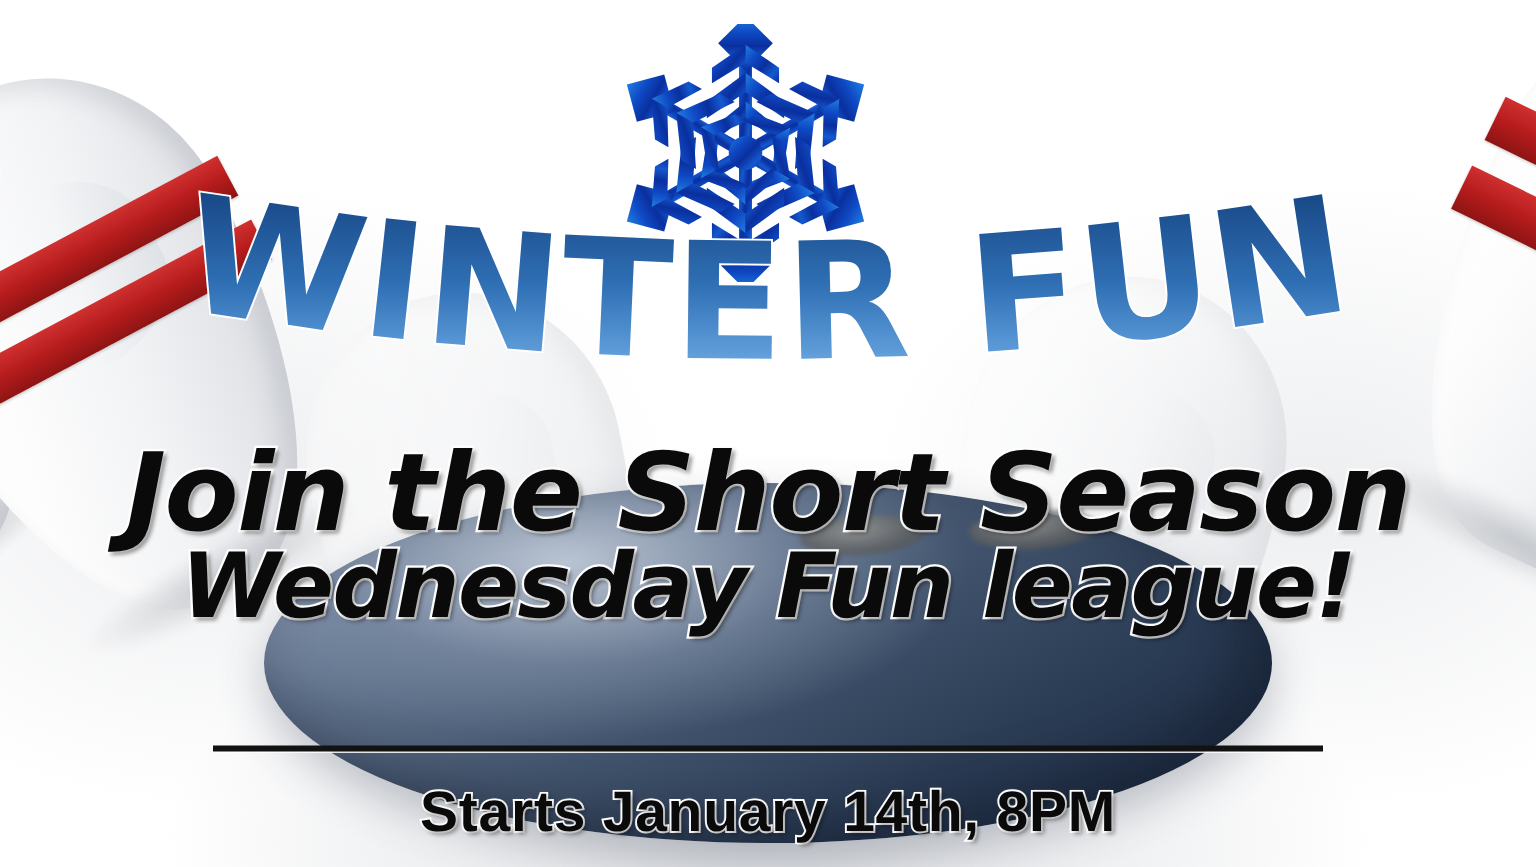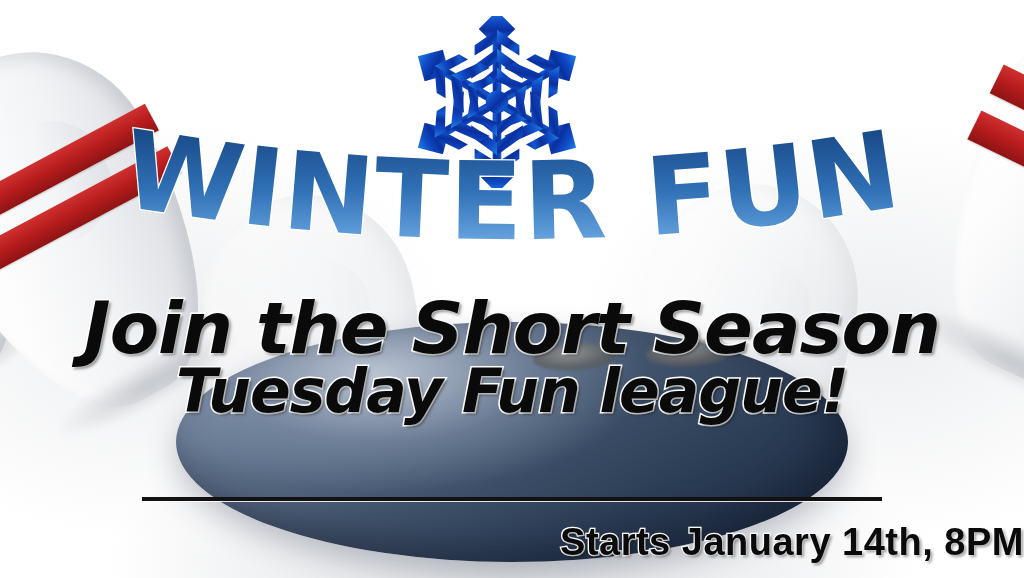--- a/index.html
+++ b/index.html
@@ -164,21 +164,20 @@
 
   #line-starts {
     top:521px;
     font-family:"Liberation Sans", sans-serif;
     font-weight:bold;
     font-size:38px;
     letter-spacing:.5px;
     -webkit-text-stroke:2.5px #ffffff;
     paint-order:stroke fill;
     text-shadow:0 0 2px #ffffff, 2px 2px 3px rgba(0,0,0,.4);
-    text-align:right;
   }
 </style>
 </head>
 <body>
 
 <div id="flyer">
 
   <div class="bg-wash"></div>
 
   <div class="pin" id="pin-back-left">
@@ -276,20 +275,20 @@
         <path id="headArc" d="M 40 34 Q 512 132 984 34"></path>
       </defs>
       <text class="headline-text" fill="url(#headGrad)" stroke="#ffffff" stroke-width="2.5" paint-order="stroke fill">
         <textPath href="#headArc" startOffset="50%" text-anchor="middle">WINTER FUN</textPath>
       </text>
     </svg>
   </div>
 
   <div class="line script" id="line-join">Join the Short Season</div>
 
-  <div class="line script" id="line-tuesday">Tuesday Fun league!</div>
+  <div class="line script" id="line-tuesday">Wednesday Fun league!</div>
 
 
   <div id="teams-underline"></div>
 
   <div class="line" id="line-starts">Starts January 14th, 8PM</div>
 
 </div>
 
 </body></html>

